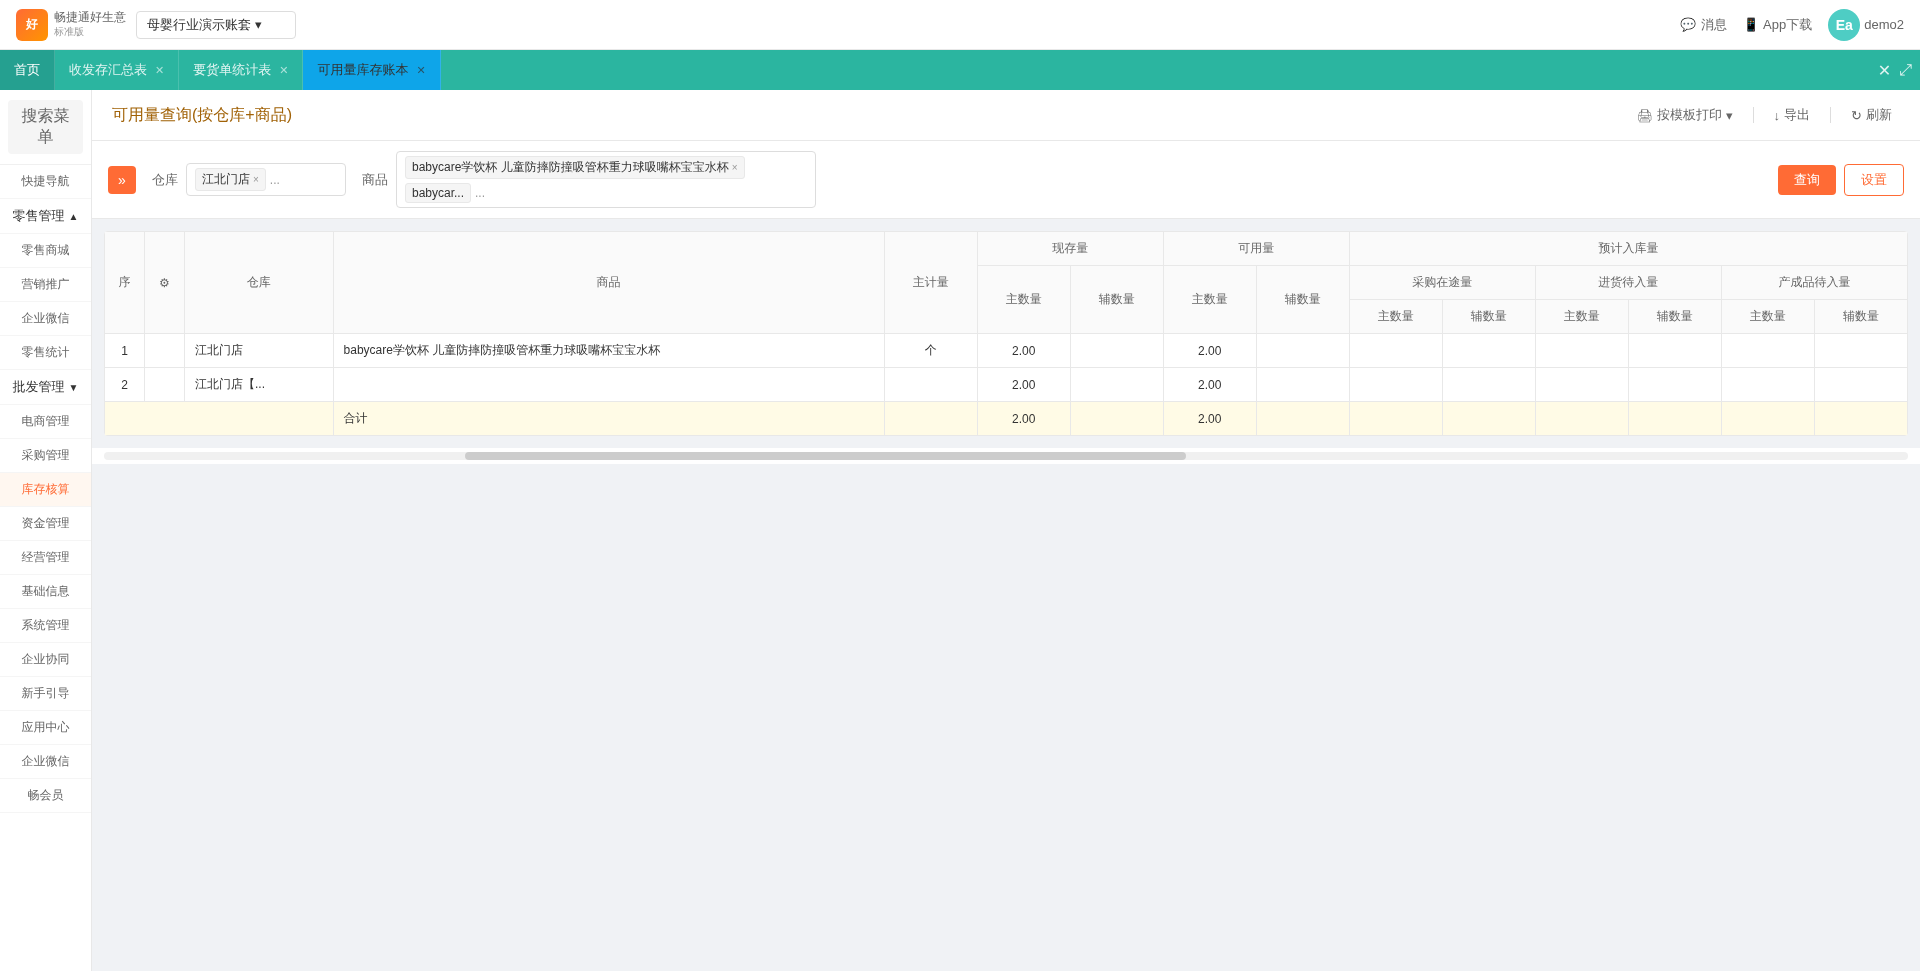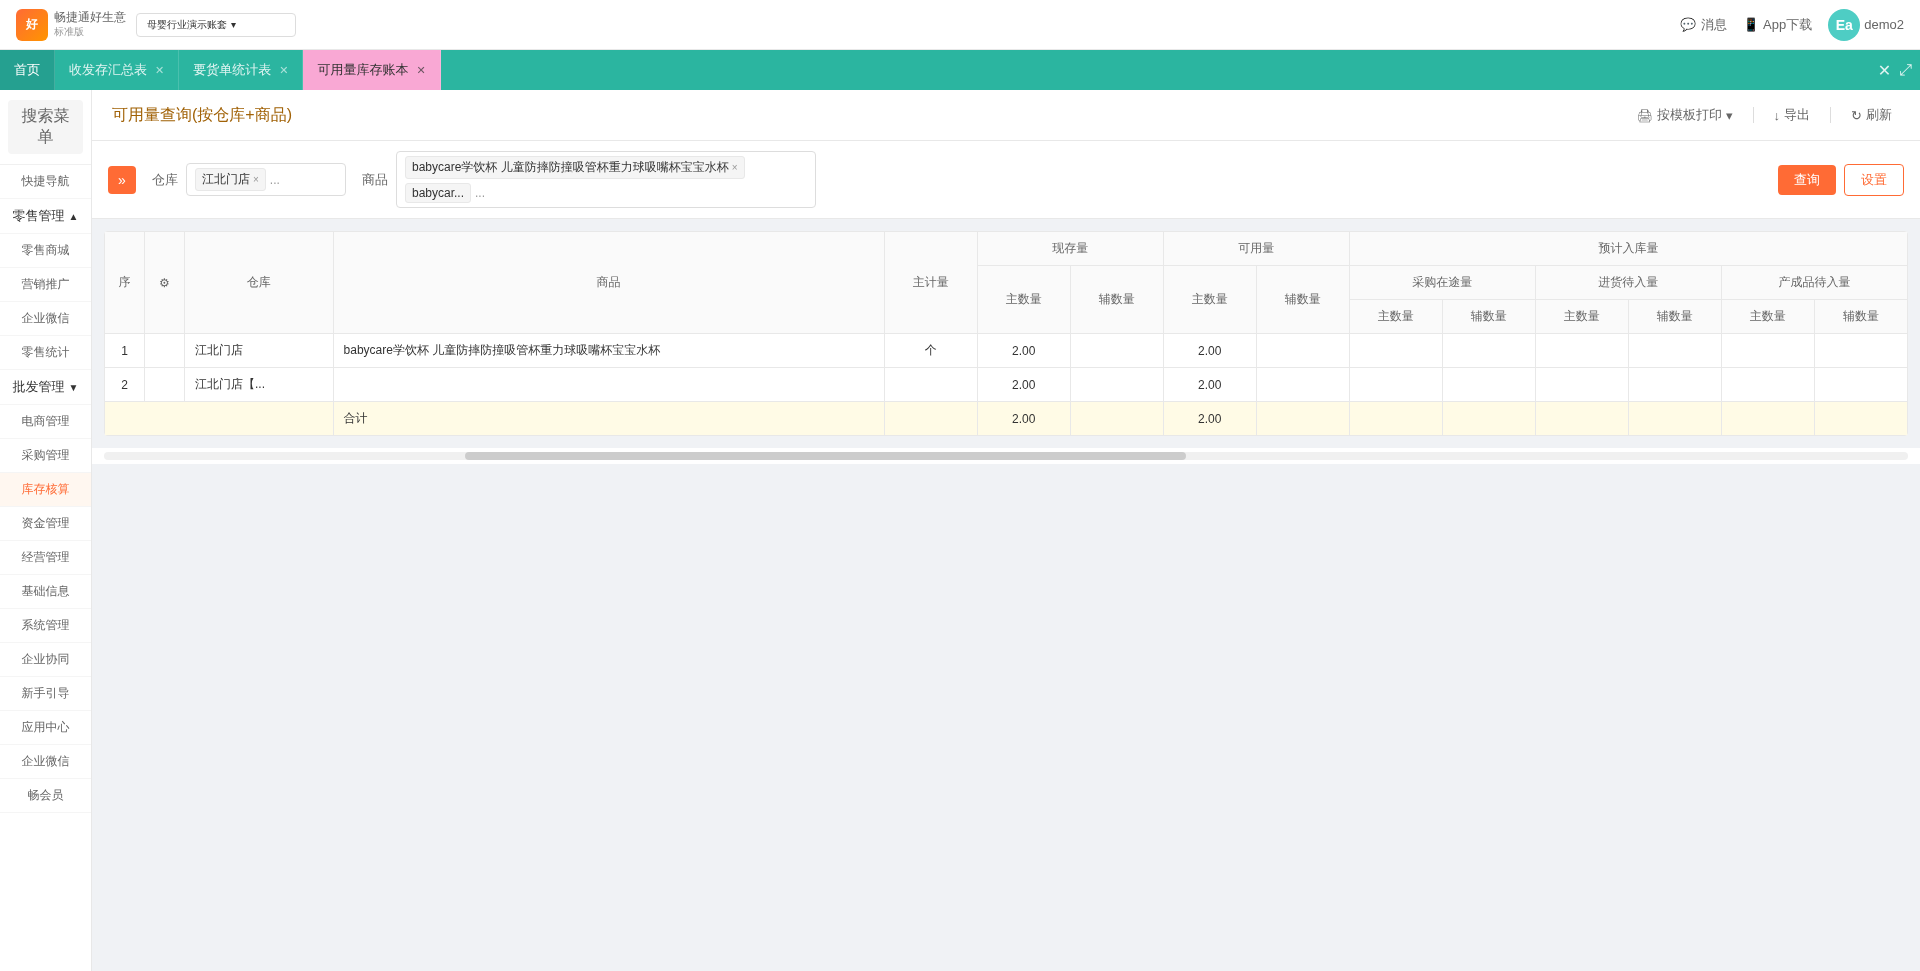--- a/index.html
+++ b/index.html
@@ -48,21 +48,21 @@
       color: #999;
     }
     .industry-selector {
       display: flex;
       align-items: center;
       gap: 4px;
       padding: 4px 10px;
       border: 1px solid #ddd;
       border-radius: 4px;
       cursor: pointer;
-      font-size: 10px;
+      font-size: 13px;
       color: #333;
       min-width: 160px;
     }
     .top-header-right {
       display: flex;
       align-items: center;
       gap: 16px;
     }
     .header-action {
       display: flex;
@@ -100,21 +100,21 @@
       display: flex;
       align-items: center;
       gap: 6px;
       cursor: pointer;
       font-size: 13px;
       color: rgba(255,255,255,0.85);
       border-right: 1px solid rgba(255,255,255,0.15);
       white-space: nowrap;
     }
     .tab-item.active {
-      background: #f9a8d4;
+      background: #0ea5e9;
       color: #333;
       border-radius: 0;
     }
     .tab-item:first-child {
       background: #25a090;
       color: #fff;
     }
     .tab-close {
       font-size: 11px;
       opacity: 0.7;

